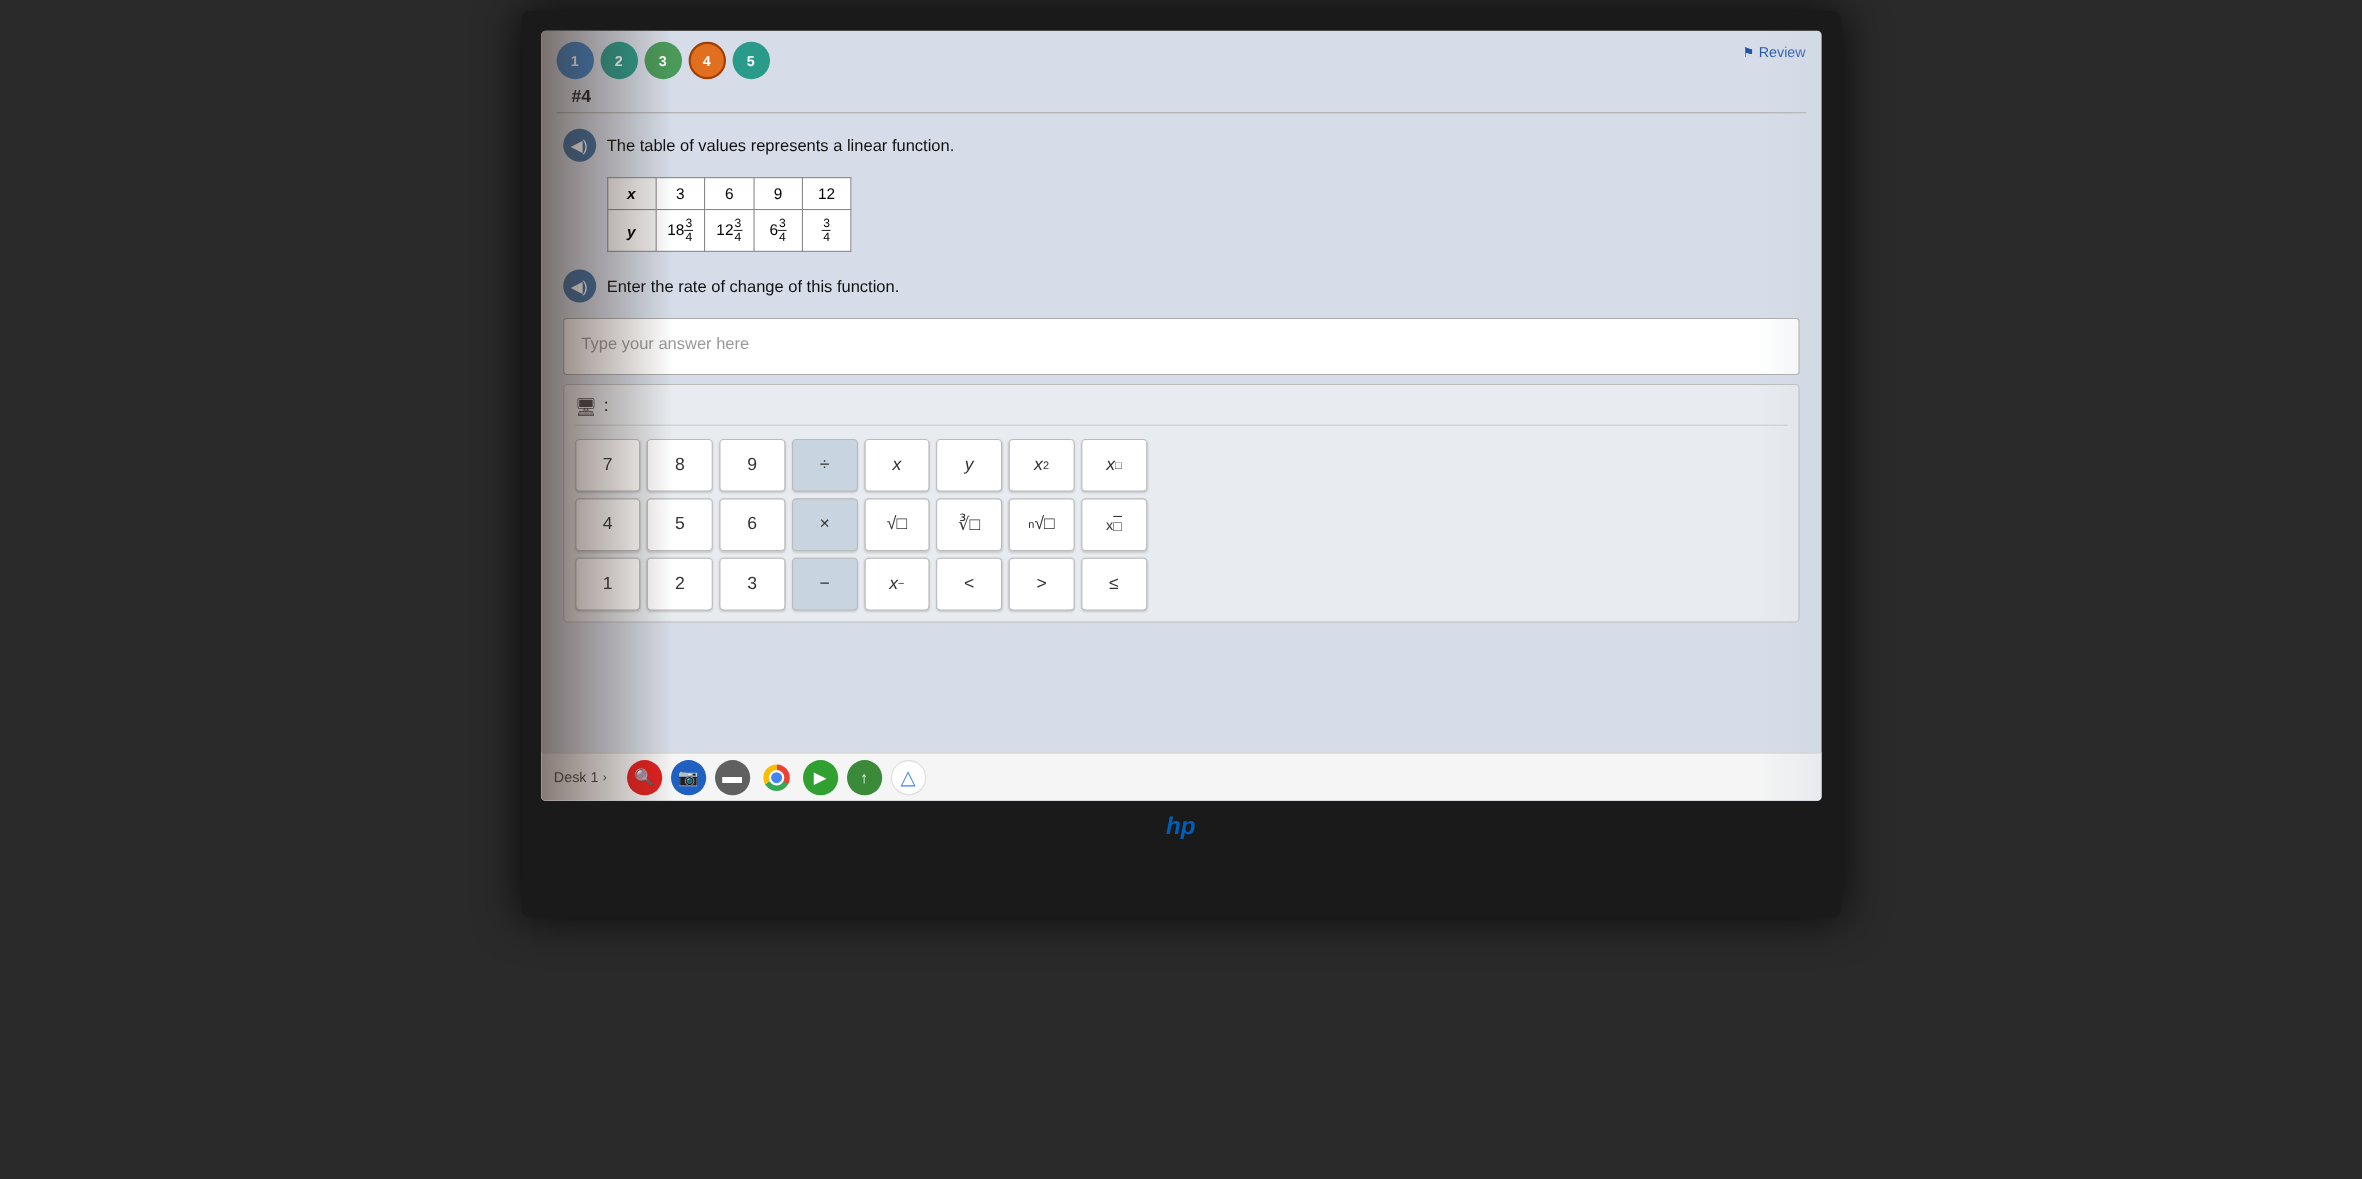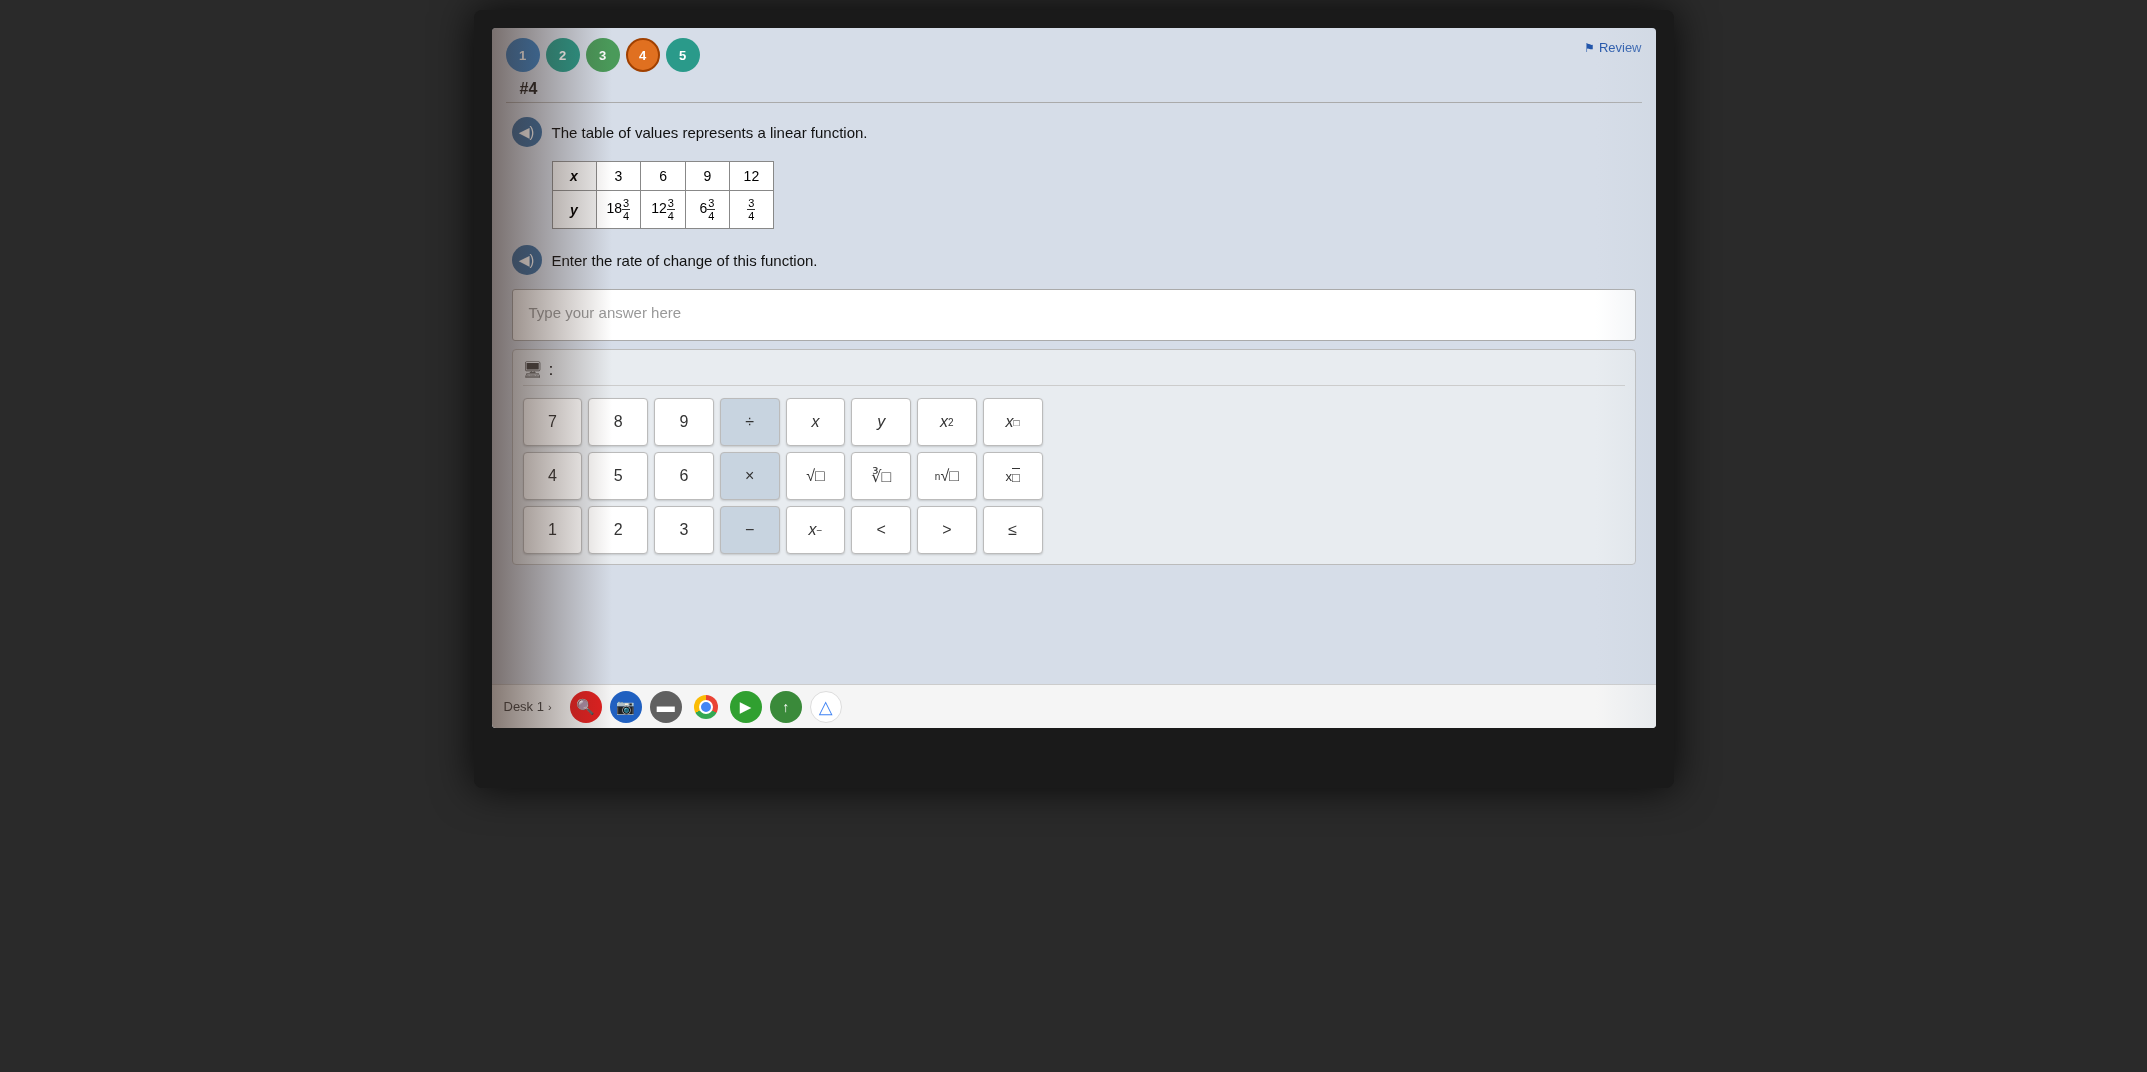--- a/index.html
+++ b/index.html
@@ -480,13 +480,14 @@
         <div class="taskbar-icon ti-play">▶</div>
         <div class="taskbar-icon ti-green2" style="font-size:14px;">↑</div>
         <div class="taskbar-icon" style="background:white; border:1px solid #ddd;">
           <span class="drive-icon" style="font-size:18px; color:#4285f4;">△</span>
         </div>
       </div>
     </div>
 
   </div>
 
+  <div class="hp-logo">hp</div>
 </div>
 
 </body></html>

